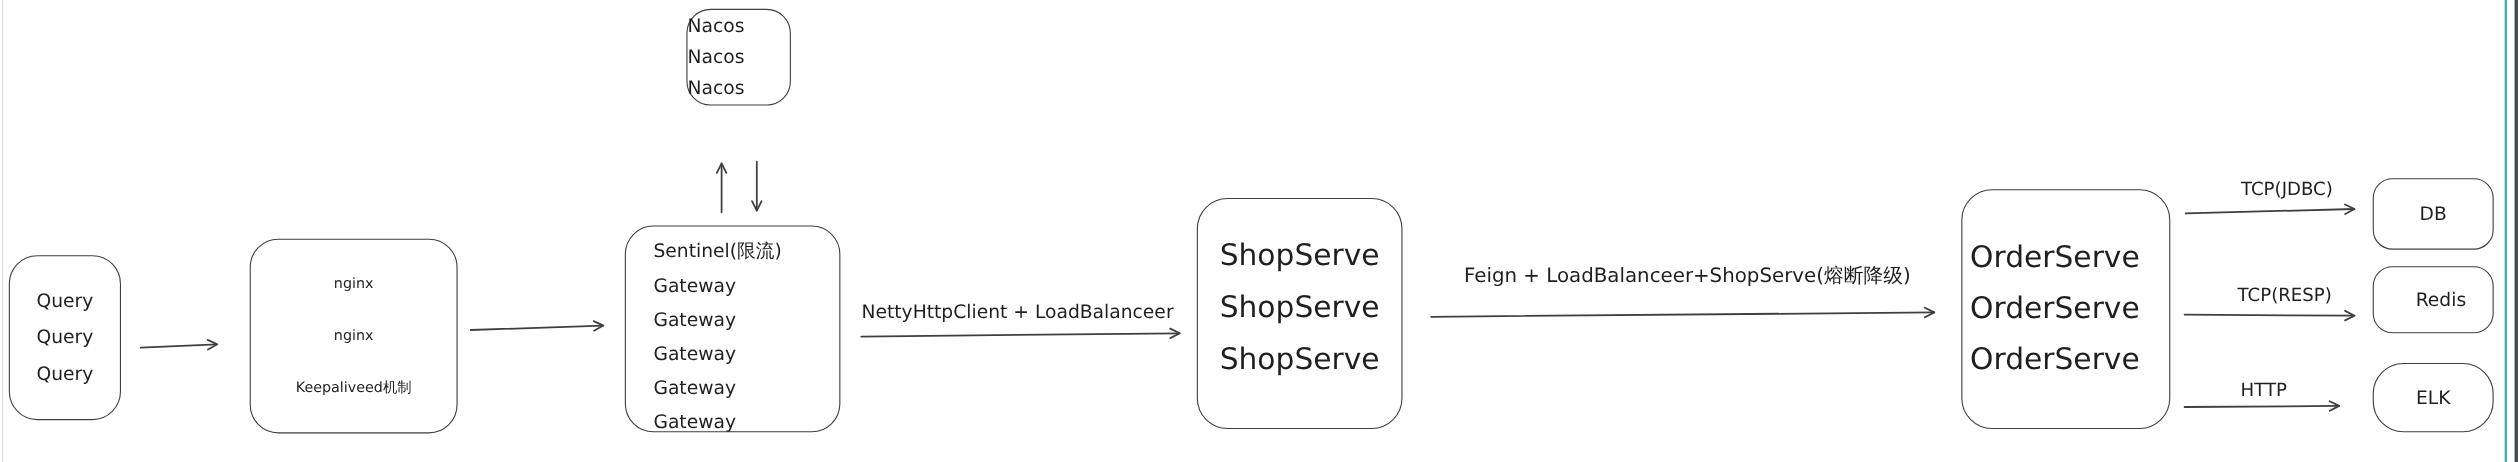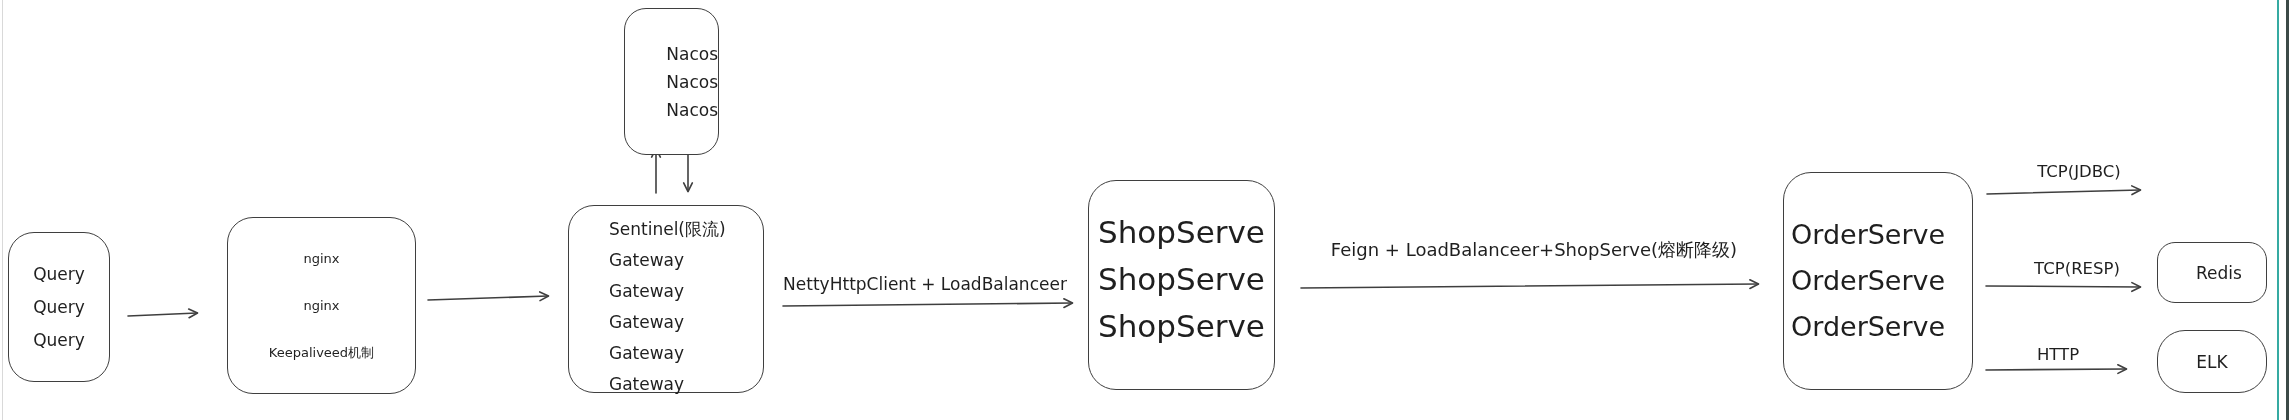--- a/index.html
+++ b/index.html
@@ -19,25 +19,25 @@
     background:#ffffff;
     box-sizing:border-box;
     display:flex;flex-direction:column;justify-content:center;
   }
   .node .ln{white-space:nowrap;}
   
   .node-query{left:8px;top:232px;width:102px;height:150px;text-align:center;font-size:17px;line-height:33px;border-radius:26px;justify-content:center;}
   
   .node-nginx{left:227px;top:217px;width:189px;height:177px;text-align:center;font-size:13px;line-height:47px;border-radius:26px;}
   
-  .node-nacos{left:624px;top:8px;width:95px;height:147px;text-align:right;font-size:17px;line-height:28px;border-radius:22px;}
+  .node-nacos{left:624px;top:8px;width:95px;height:88px;text-align:left;font-size:17px;line-height:28px;border-radius:22px;}
   
-  .node-gateway{left:568px;top:205px;width:196px;height:188px;justify-content:flex-start;padding:8px 0 0 40px;font-size:17px;line-height:31px;border-radius:26px;}
+  .node-gateway{left:568px;top:205px;width:196px;height:188px;justify-content:flex-start;padding:8px 0 0 25px;font-size:17px;line-height:31px;border-radius:26px;}
   
-  .node-shop{left:1088px;top:180px;width:187px;height:210px;justify-content:flex-start;padding-top:28px;text-align:center;font-size:31px;line-height:47px;border-radius:28px;}
+  .node-shop{left:1088px;top:180px;width:187px;height:210px;justify-content:flex-start;padding-top:28px;text-align:center;font-size:27px;line-height:47px;border-radius:28px;}
   
   .node-order{left:1783px;top:172px;width:190px;height:218px;justify-content:center;padding-left:7px;text-align:left;font-size:27px;line-height:46px;border-radius:28px;}
   
   .node-db{left:2157px;top:162px;width:110px;height:65px;text-align:center;font-size:17px;border-radius:18px;}
   .node-redis{left:2157px;top:242px;width:110px;height:61px;text-align:center;font-size:17px;border-radius:18px;padding-left:14px;}
   .node-elk{left:2157px;top:330px;width:110px;height:63px;text-align:center;font-size:17px;border-radius:28px;}
   
   .edge-label{position:absolute;white-space:nowrap;color:#1f1f1f;}
   .lbl-netty{left:770px;top:274px;width:310px;text-align:center;font-size:17px;}
   .lbl-feign{left:1300px;top:238px;width:468px;text-align:center;font-size:18px;}
@@ -105,20 +105,23 @@
     <div class="ln">ShopServe</div>
     <div class="ln">ShopServe</div>
   </div>
 
   <div class="node node-order">
     <div class="ln">OrderServe</div>
     <div class="ln">OrderServe</div>
     <div class="ln">OrderServe</div>
   </div>
 
+  <div class="node node-db">
+    <div class="ln">DB</div>
+  </div>
 
   <div class="node node-redis">
     <div class="ln">Redis</div>
   </div>
 
   <div class="node node-elk">
     <div class="ln">ELK</div>
   </div>
 
   <div class="edge-label lbl-netty">NettyHttpClient + LoadBalanceer</div>

